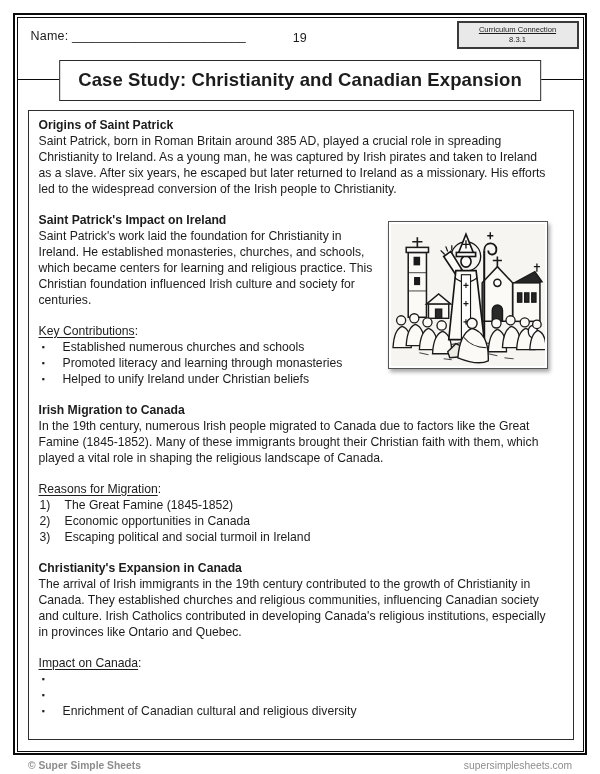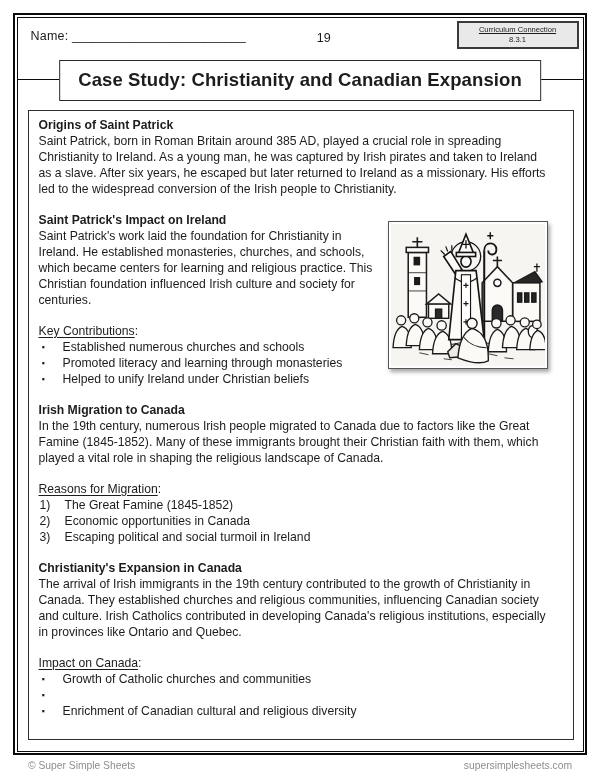--- a/index.html
+++ b/index.html
@@ -24,21 +24,20 @@
 
   
   .name-row {
     position:absolute; top:11px; left:13px;
     font-size:12.5px; letter-spacing:.2px; white-space:nowrap;
   }
   .name-line { letter-spacing:0; }
   .page-number {
     position:absolute; top:13px; left:50%; transform:translateX(-52%);
     font-size:12.5px;
-    margin-left:24px;
   }
   .curriculum-badge {
     position:absolute; top:3px; right:4px; width:122px;
     border:2px solid #3a3a3a; background:#e9e9e9;
     text-align:center; padding:2px 2px 3px;
   }
   .curriculum-badge .cc-title {
     font-size:7.6px; text-decoration:underline; display:block; line-height:10px;
   }
   .curriculum-badge .cc-code { font-size:7.6px; display:block; line-height:9px; }
@@ -81,21 +80,21 @@
     float:right; width:160px; height:148px;
     margin:9px 0 4px 10px;
     border:1px solid #555; background:#fff; padding:2px;
     box-shadow:2px 3px 4px rgba(0,0,0,.35);
   }
   .illus-frame svg { display:block; width:100%; height:100%; }
 
   
   .footer-left {
     position:absolute; left:28px; bottom:3px;
-    font-size:10.3px; color:#8d8d8d;
+    font-size:10.3px; color:#8d8d8d;font-weight:bold;
   }
   .footer-right {
     position:absolute; right:28px; bottom:3px;
     font-size:10.3px; color:#8d8d8d;margin-top:28px;
   }
 </style>
 </head>
 <body>
 
 <div class="outer-border">
@@ -260,21 +259,20 @@
           <p class="body-text">The arrival of Irish immigrants in the 19th century contributed to the growth of Christianity in Canada. They established churches and religious communities, influencing Canadian society and culture. Irish Catholics contributed in developing Canada's religious institutions, especially in provinces like Ontario and Quebec.</p>
         </div>
 
         <div class="section">
           <div class="u-heading">
             <span class="ul">Impact on Canada</span><span>:</span>
           </div>
           <ul class="plain">
             <li>
                 <span class="marker">▪</span>
-                <span>Growth of Catholic churches and communities</span>
               </li>
             <li>
                 <span class="marker">▪</span>
               </li>
             <li>
                 <span class="marker">▪</span>
                 <span>Enrichment of Canadian cultural and religious diversity</span>
               </li>
           </ul>
         </div>

